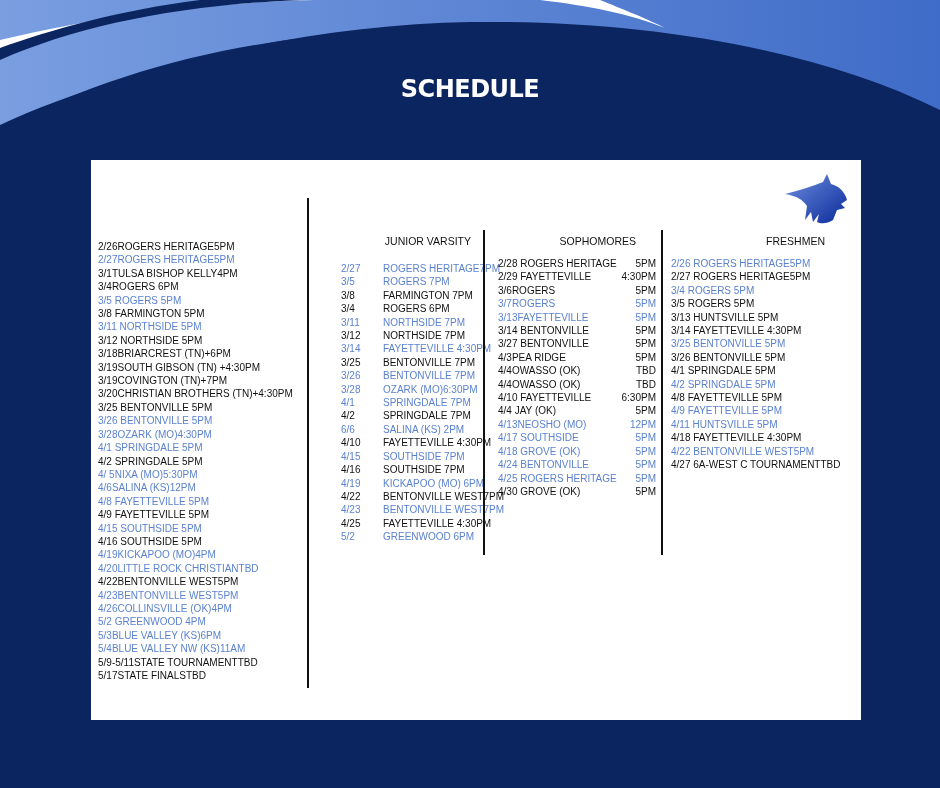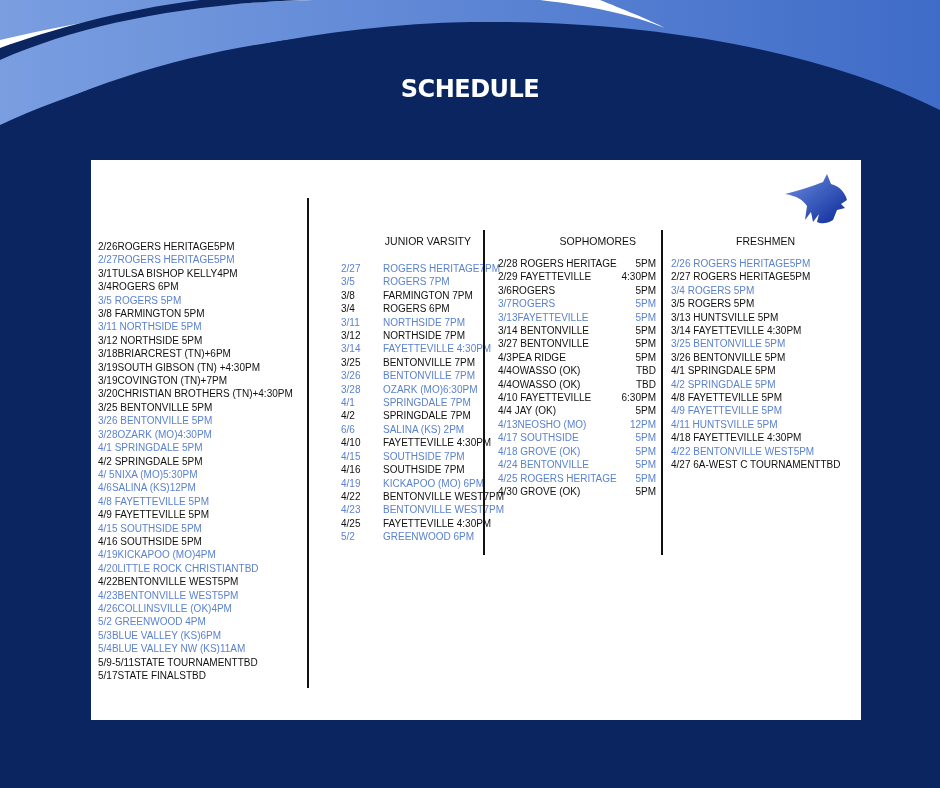--- a/index.html
+++ b/index.html
@@ -259,21 +259,21 @@
         <span>5PM</span>
       </div>
       <div class="row away">
         <span>4/30 GROVE (OK)</span>
         <span>5PM</span>
       </div>
     </div>
 
   <div class="divider" style="left:570px; top:70px; height:325px;"></div>
 
-  <div class="col-head" style="left:594px; top:75px; width:110px;">FRESHMEN</div>
+  <div class="col-head" style="left:624px; top:75px; width:110px;">FRESHMEN</div>
   <div class="col fresh" id="fresh">
       <div class="home">2/26 ROGERS HERITAGE5PM</div>
       <div class="away">2/27 ROGERS HERITAGE5PM</div>
       <div class="home">3/4 ROGERS 5PM</div>
       <div class="away">3/5 ROGERS 5PM</div>
       <div class="away">3/13 HUNTSVILLE 5PM</div>
       <div class="away">3/14 FAYETTEVILLE 4:30PM</div>
       <div class="home">3/25 BENTONVILLE 5PM</div>
       <div class="away">3/26 BENTONVILLE 5PM</div>
       <div class="away">4/1 SPRINGDALE 5PM</div>

